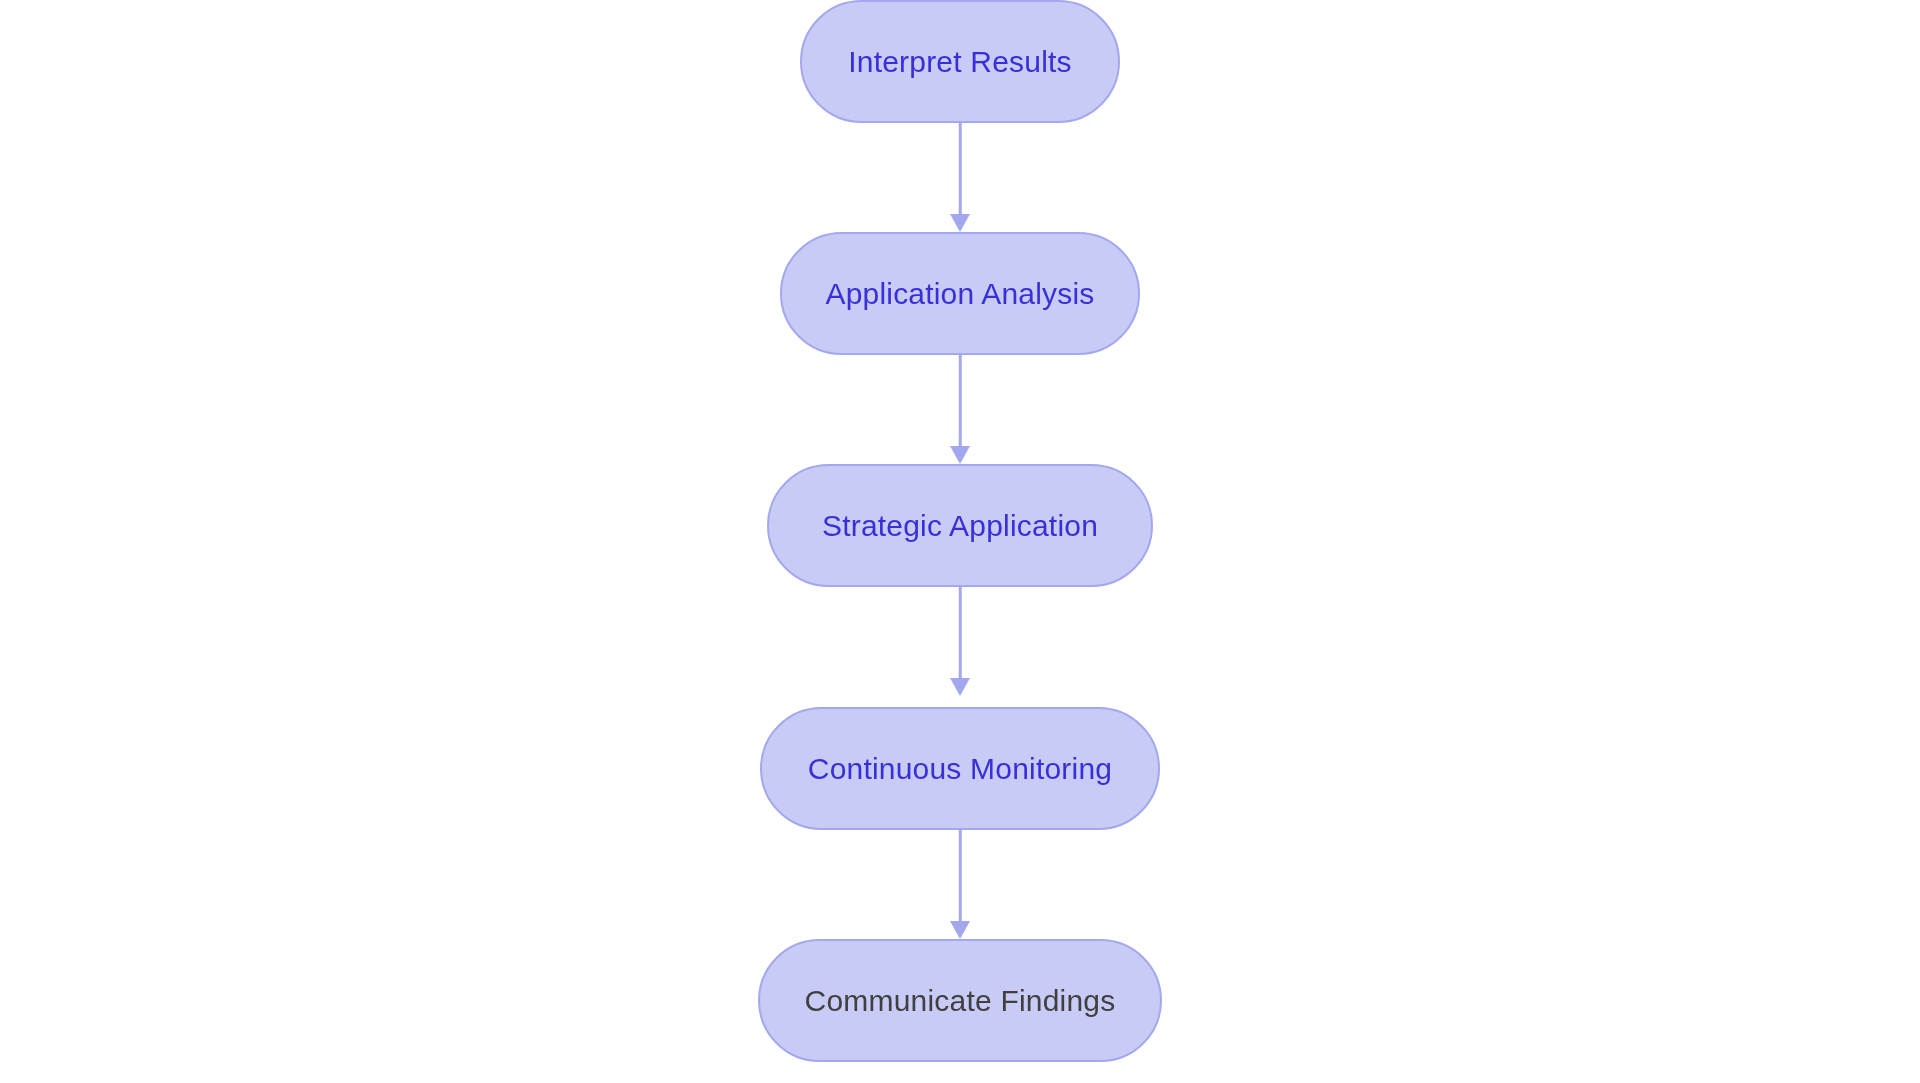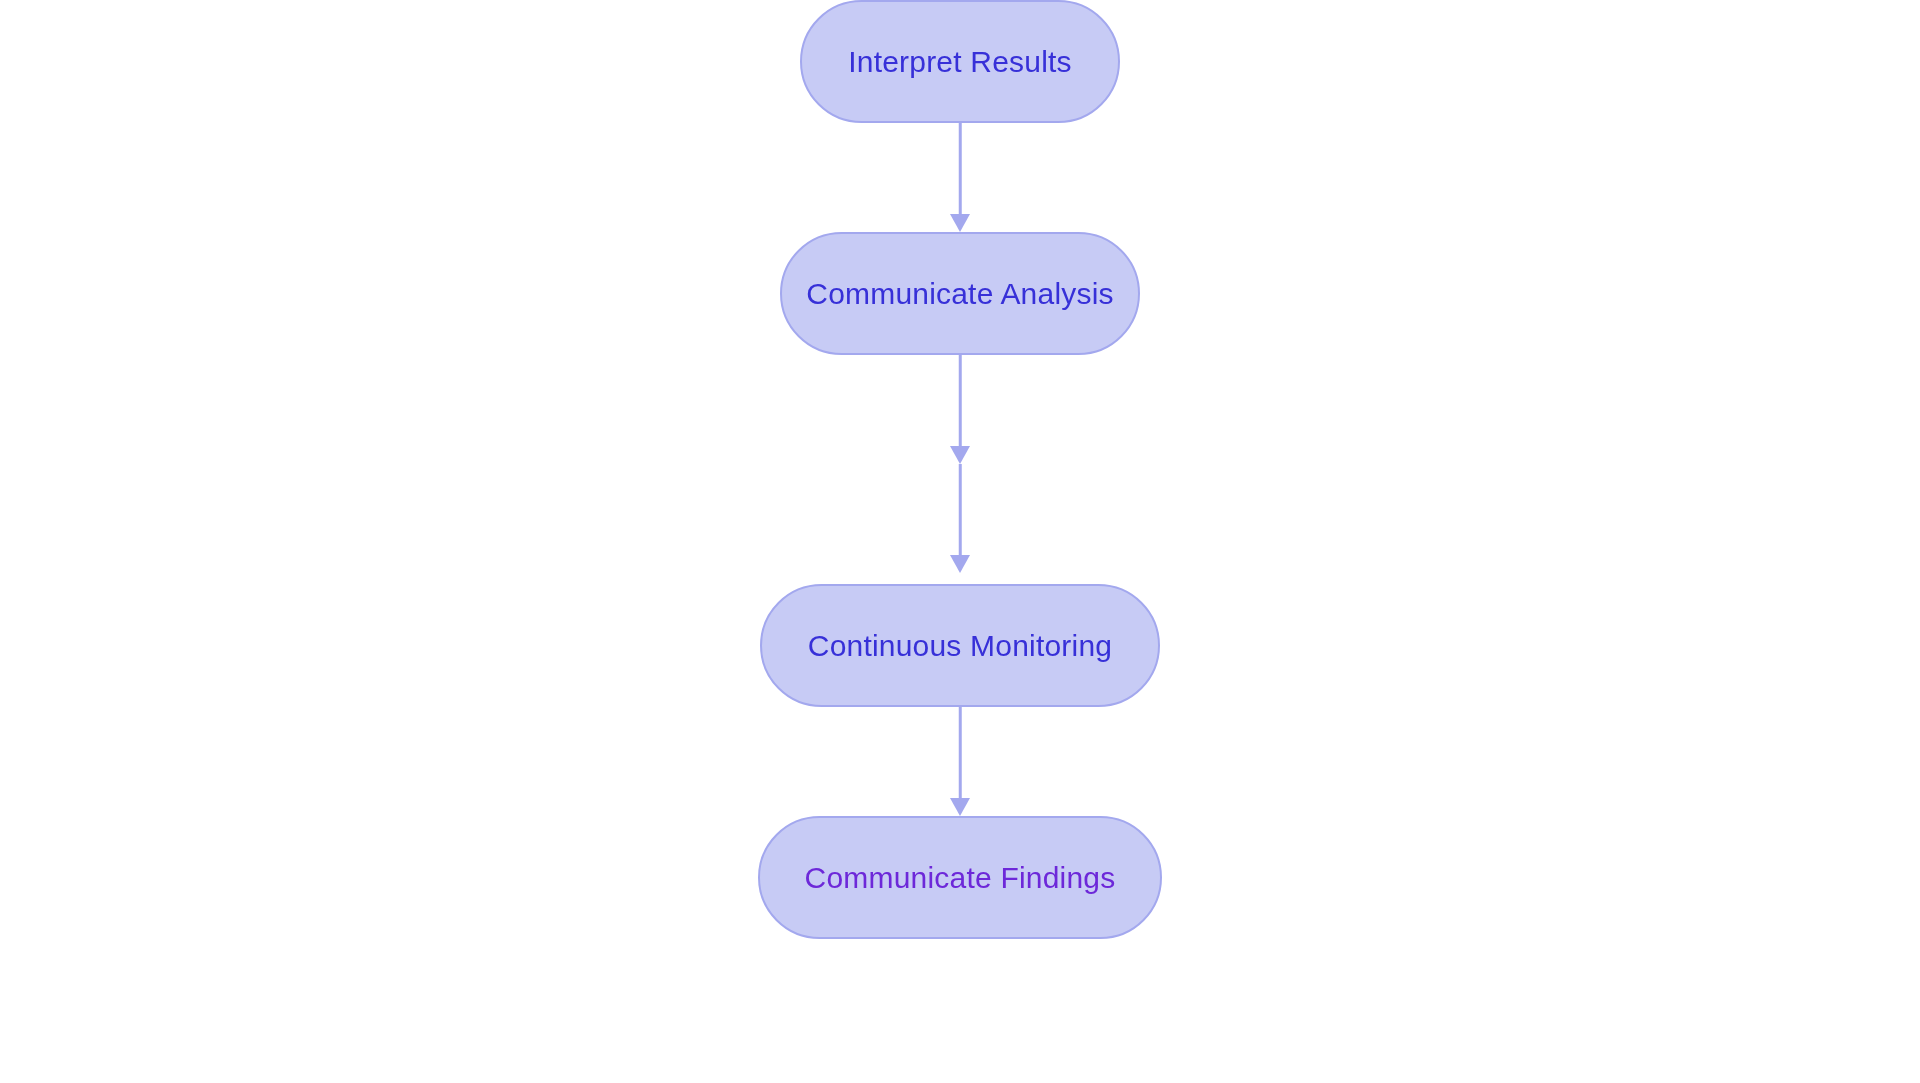--- a/index.html
+++ b/index.html
@@ -103,41 +103,44 @@
     <div class="flow-node n-w1" style="background: rgb(199, 203, 245); border-color: rgb(163, 168, 238);">
       <span class="flow-node-label" style="color: rgb(55, 48, 216);">Interpret Results</span>
     </div>
 
     <div class="flow-connector">
       <div class="conn-line" style="background: rgb(163, 168, 238);"></div>
       <div class="conn-head" style="border-top-color: rgb(163, 168, 238);"></div>
     </div>
 
     <div class="flow-node n-w2" style="background: rgb(199, 203, 245); border-color: rgb(163, 168, 238);">
-      <span class="flow-node-label" style="color: rgb(55, 48, 216);">Communicate Analysis</span>
+      <span class="flow-node-label" style="color: rgb(55, 48, 216);">Application Analysis</span>
     </div>
 
     <div class="flow-connector">
       <div class="conn-line" style="background: rgb(163, 168, 238);"></div>
       <div class="conn-head" style="border-top-color: rgb(163, 168, 238);"></div>
     </div>
 
+    <div class="flow-node n-w3" style="background: rgb(199, 203, 245); border-color: rgb(163, 168, 238);">
+      <span class="flow-node-label" style="color: rgb(55, 48, 216);">Strategic Application</span>
+    </div>
 
     <div class="flow-connector">
       <div class="conn-line" style="background: rgb(163, 168, 238);"></div>
       <div class="conn-head" style="border-top-color: rgb(163, 168, 238);"></div>
     </div>
 
     <div class="flow-node n-w4" style="background: rgb(199, 203, 245); border-color: rgb(163, 168, 238); margin-top: 11px;">
       <span class="flow-node-label" style="color: rgb(55, 48, 216);">Continuous Monitoring</span>
     </div>
 
     <div class="flow-connector">
       <div class="conn-line" style="background: rgb(163, 168, 238);"></div>
       <div class="conn-head" style="border-top-color: rgb(163, 168, 238);"></div>
     </div>
 
     <div class="flow-node n-w5" style="background: rgb(199, 203, 245); border-color: rgb(163, 168, 238);">
-      <span class="flow-node-label" style="color: #6d28d9;">Communicate Findings</span>
+      <span class="flow-node-label" style="color: #404040;">Communicate Findings</span>
     </div>
 
   </div>
 </div>
 
 </body></html>

